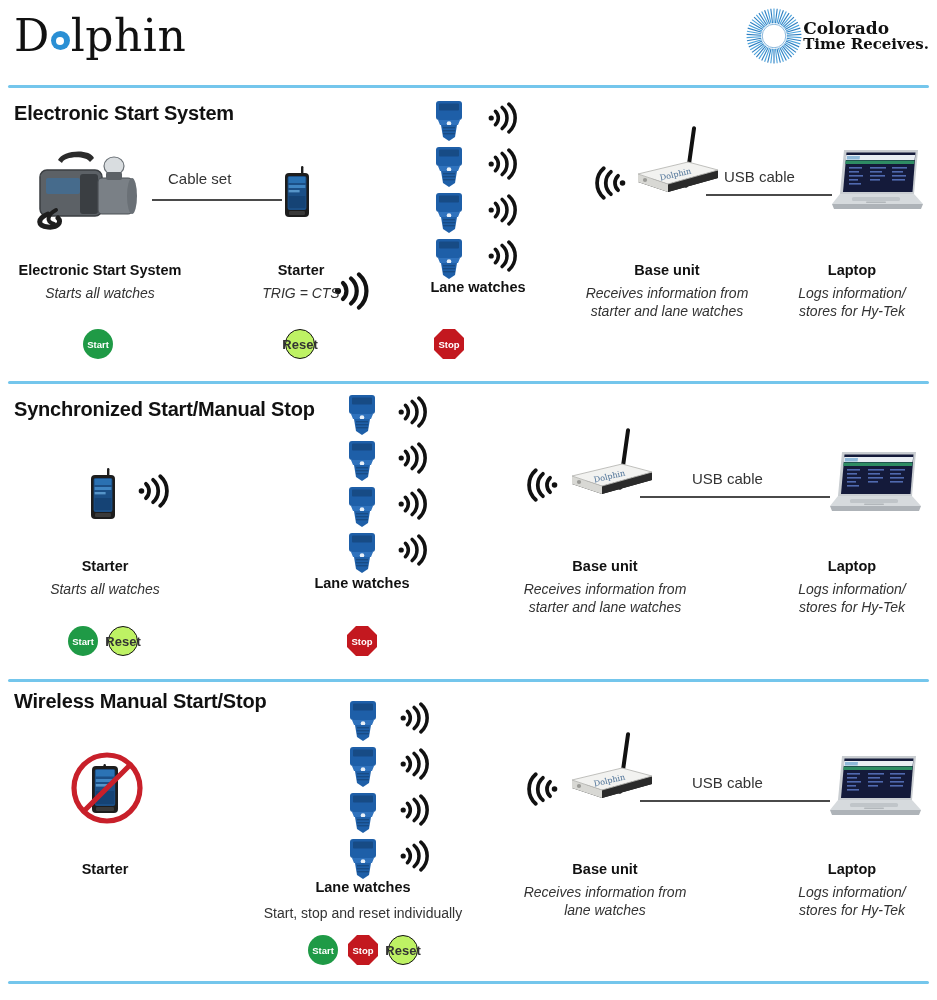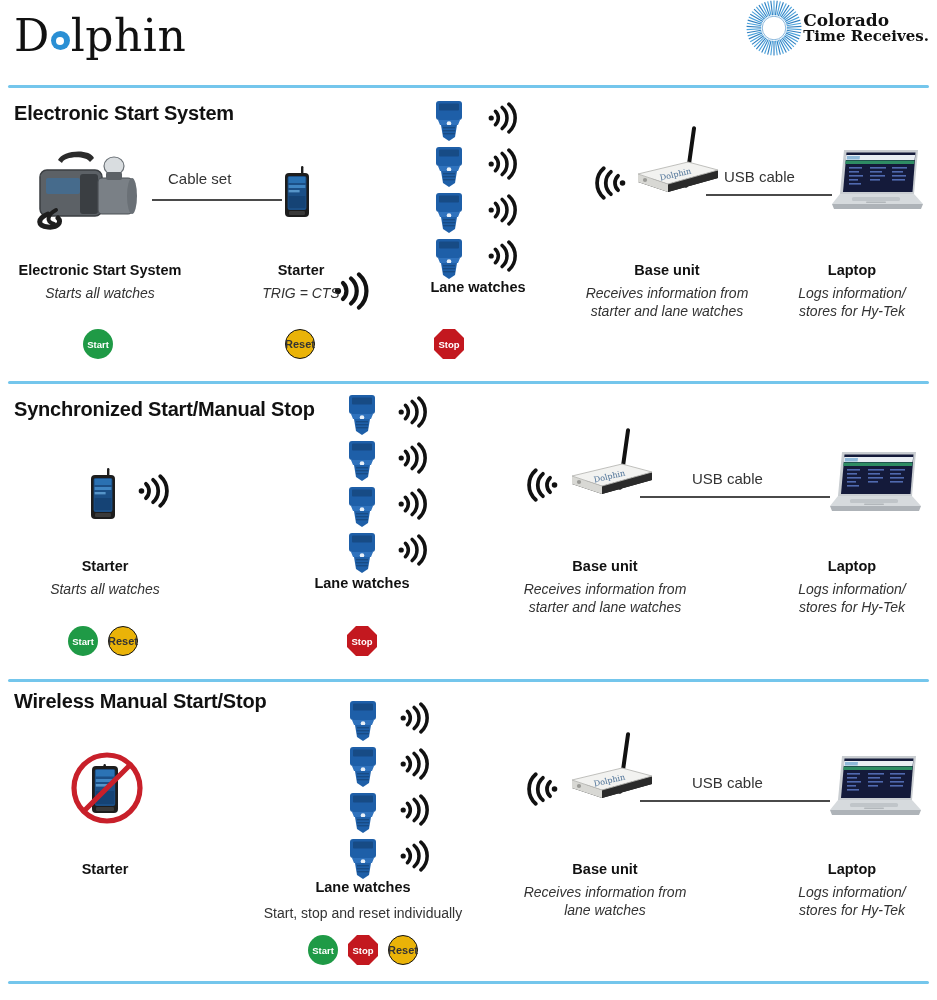--- a/index.html
+++ b/index.html
@@ -25,21 +25,21 @@
   .dolphin-logo .d-part{display:inline-block;}
   .dolphin-ring{
     display:inline-block;width:19px;height:19px;border-radius:50%;
     background:#2a8fd4;position:relative;margin:0 1px;
     transform:translateY(-1px);
   }
   .dolphin-ring::after{
     content:"";position:absolute;left:5.5px;top:5.5px;
     width:8px;height:8px;border-radius:50%;background:#fff;
   }
-  .cts-logo{position:absolute;right:8px;top:0;display:flex;align-items:center;gap:1px;}
+  .cts-logo{position:absolute;right:8px;top:8px;display:flex;align-items:center;gap:1px;}
   .cts-mark{width:56px;height:56px;flex:0 0 56px;}
   .cts-text{line-height:1.02;}
   .cts-l1{font-family:"DejaVu Serif", serif;font-weight:700;font-size:17px;letter-spacing:0px;color:#111;}
   .cts-l2{font-family:"DejaVu Serif", serif;font-weight:700;font-size:15px;letter-spacing:0px;color:#111;}
 
   .rule{position:absolute;left:8px;width:921px;height:3px;background:#74c6ec;border-radius:2px;}
 
   
   .section{position:absolute;left:0;width:937px;}
   .sec-title{
@@ -61,22 +61,22 @@
   .wifi{position:absolute;}
   .wifi svg{display:block;}
 
   
   .badge{position:absolute;display:flex;align-items:center;justify-content:center;}
   .badge-start{
     width:30px;height:30px;border-radius:50%;background:#1f9a46;
     color:#fff;font-size:9.5px;font-weight:700;font-family:"Liberation Sans",sans-serif;
   }
   .badge-reset{
-    width:30px;height:30px;border-radius:50%;background:#eab308;border:1.6px solid #111;
-    color:#333;font-size:11px;font-weight:700;box-sizing:border-box;
+    width:30px;height:30px;border-radius:50%;background:#bef264;border:1.6px solid #111;
+    color:#333;font-size:13px;font-weight:700;box-sizing:border-box;
   }
   .badge-stop{
     width:30px;height:30px;background:#c3181f;color:#fff;
     font-size:9.5px;font-weight:700;
     clip-path:polygon(30% 0%,70% 0%,100% 30%,100% 70%,70% 100%,30% 100%,0% 70%,0% 30%);
   }
 
   
   .lanewatch{position:absolute;width:26px;height:40px;}
 

